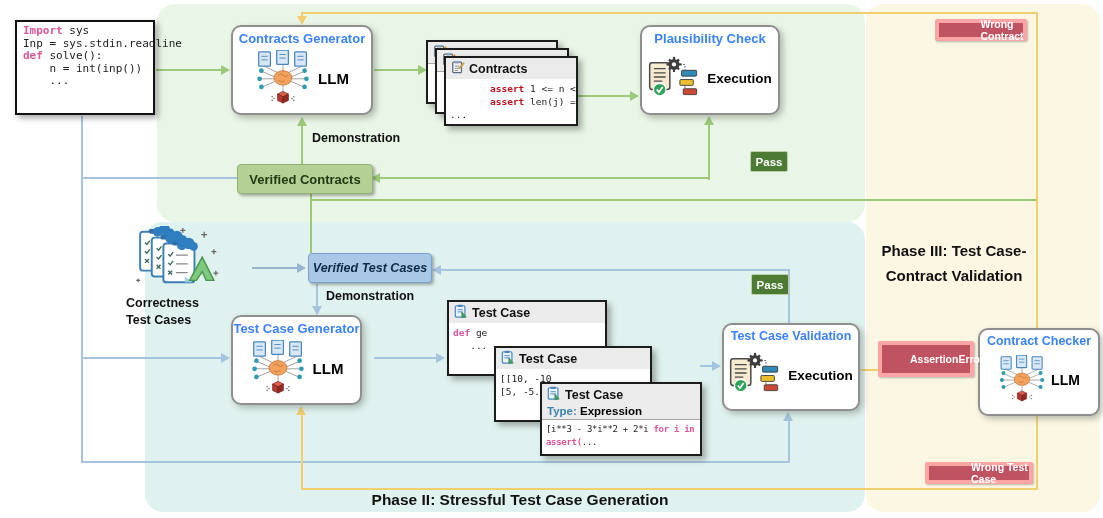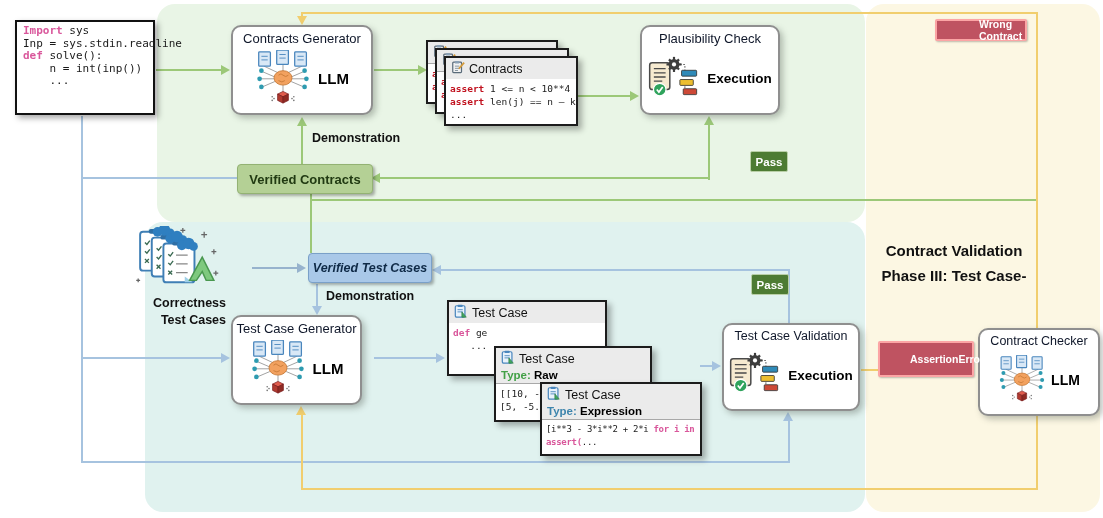--- a/index.html
+++ b/index.html
@@ -8,47 +8,47 @@
   .wire{position:absolute;background:currentColor;z-index:2;}
   .ah{position:absolute;width:0;height:0;z-index:2;}
   .ah.r{border-top:5px solid transparent;border-bottom:5px solid transparent;border-left:9px solid currentColor;}
   .ah.l{border-top:5px solid transparent;border-bottom:5px solid transparent;border-right:9px solid currentColor;}
   .ah.u{border-left:5px solid transparent;border-right:5px solid transparent;border-bottom:9px solid currentColor;}
   .ah.d{border-left:5px solid transparent;border-right:5px solid transparent;border-top:9px solid currentColor;}
   .g{color:#9cc878}.b{color:#a6c3df}.y{color:#f1ce6e}.gb{color:#97b3cd}
   .gbox{position:absolute;background:#fff;border:2px solid #8f8f8f;border-radius:10px;
         box-shadow:3px 3px 6px rgba(90,100,90,.4);z-index:3;display:flex;flex-direction:column;
         align-items:center;padding:4px 4px 2px 4px;box-sizing:border-box;}
-  .gbox .t{font-weight:400;font-size:13px;color:#0f172a;white-space:nowrap;}
+  .gbox .t{font-weight:700;font-size:13px;color:#3b82f6;white-space:nowrap;}
   .gbox .row{display:flex;align-items:center;gap:7px;flex:1;}
   .biglabel{font-weight:700;font-size:15.5px;color:#111;position:absolute;text-align:center;z-index:3;}
   .card{position:absolute;background:#fff;border:2px solid #1c1c1c;box-shadow:4px 4px 6px rgba(0,0,0,.3);
         box-sizing:border-box;overflow:hidden;z-index:4;}
   .chead{display:flex;align-items:center;gap:4px;background:#ebebeb;border-bottom:1.5px solid #a8a8a8;
-         padding:2px 5px;font-weight:400;font-size:12.5px;color:#111;}
+         padding:2px 5px;font-weight:700;font-size:12.5px;color:#111;}
   .chead.noline{border-bottom:none;}
   .typerow{background:#ebebeb;padding:0 5px 2px 5px;font-weight:700;font-size:11.5px;border-bottom:1.5px solid #a8a8a8;}
   .tlab-blue{color:#3e85ad}.tlab-green{color:#43a047}
   .code{padding:3px 4px;font-family:"DejaVu Sans Mono",monospace;font-size:9.5px;line-height:13px;color:#1a1a1a;}
   .code.small{font-size:9px;letter-spacing:-0.3px;}
   .cl{white-space:pre;}
-  .kw-red{color:#c1121f;font-weight:700;}
+  .kw-red{color:#c1121f;font-weight:700;margin-left:40px;}
   .kw-pink{color:#d9579b;font-weight:700;}
   .vbox{position:absolute;z-index:3;border-radius:4px;display:flex;align-items:center;justify-content:center;
         font-weight:700;box-shadow:2px 2px 3px rgba(0,0,0,.3);box-sizing:border-box;}
   .badge{position:absolute;z-index:4;display:flex;align-items:center;justify-content:center;color:#fff;
          font-weight:700;border-radius:2px;box-sizing:border-box;}
-  .rbadge{background:#bf5361;border:2px solid #fca5a5;font-size:10.5px;box-shadow:1px 1px 2px rgba(0,0,0,.25);padding-left:42px;}
+  .rbadge{background:#bf5361;border:4px solid #fca5a5;font-size:10.5px;box-shadow:1px 1px 2px rgba(0,0,0,.25);padding-left:42px;}
   .pbadge{background:#4d7b33;border:1px solid #b9cfa7;font-size:11.5px;}
   .demo{position:absolute;z-index:3;font-weight:700;font-size:12.5px;color:#111;}
   .tpbox{position:absolute;left:15px;top:20px;width:140px;height:95px;background:#fff;border:2.5px solid #111;
          box-shadow:3px 3px 6px rgba(0,0,0,.35);z-index:3;box-sizing:border-box;padding:2px 5px;}
   .tpbox .t{display:flex;align-items:center;gap:4px;font-weight:700;font-size:12.5px;}
   .tpbox .code{padding:1px 0 0 1px;font-size:11px;line-height:12.5px;}
-  .corrlabel{position:absolute;z-index:3;font-weight:700;font-size:12.5px;line-height:17px;text-align:right;color:#111;}
+  .corrlabel{position:absolute;z-index:3;font-weight:700;font-size:12.5px;line-height:17px;text-align:left;color:#111;}
 </style>
 </head>
 <body>
 
 <div id="stage">
 
   <div class="region" style="left:157px;top:4px;width:708px;height:218px;background:#e9f5e6;"></div>
   <div class="region" style="left:145px;top:222px;width:720px;height:290px;background:#e0f2ef;"></div>
   <div class="region" style="left:866px;top:4px;width:234px;height:508px;background:#fcf7e3;"></div>
 
@@ -332,21 +332,20 @@
   <div class="card" style="left:494px;top:346px;width:158px;height:76px;z-index:5;">
     <div class="chead noline">
         <span><svg viewBox="0 0 16 16" width="14" height="14">
             <rect x="1.5" y="2" width="11" height="13" rx="1.5" fill="#e8f2fb" stroke="#4a86bd" stroke-width="1.4"></rect>
             <rect x="4" y="0.8" width="6" height="2.6" rx="1" fill="#4a86bd"></rect>
             <path d="M4 6.5h6M4 9h6" stroke="#4a86bd" stroke-width="1"></path>
             <path d="M9 9 L14 15 L9 15 Z" fill="#41a85f" stroke="#2e7d46" stroke-width="0.8"></path>
           </svg></span>
         <span>Test Case</span>
       </div>
-    <div class="typerow"><span class="tlab-green">Type:</span> <span>Raw</span></div>
     <div class="code">
       <div class="cl"><span>[[10, -10</span><span class="kw-pink"></span><span></span></div>
       <div class="cl"><span>[5, -5...</span><span class="kw-pink"></span><span></span></div>
     </div>
   </div>
   <div class="card" style="left:540px;top:382px;width:162px;height:74px;z-index:6;">
     <div class="chead noline">
         <span><svg viewBox="0 0 16 16" width="14" height="14">
             <rect x="1.5" y="2" width="11" height="13" rx="1.5" fill="#e8f2fb" stroke="#4a86bd" stroke-width="1.4"></rect>
             <rect x="4" y="0.8" width="6" height="2.6" rx="1" fill="#4a86bd"></rect>
@@ -382,22 +381,22 @@
             <rect x="38" y="30" width="16" height="7" rx="1" fill="#ecbe30" stroke="#333"></rect>
             <rect x="42" y="41" width="16" height="7" rx="1" fill="#cd4937" stroke="#333"></rect>
             <circle cx="14" cy="42" r="7.5" fill="#2fa35c" stroke="#fff" stroke-width="1.5"></circle>
             <path d="M10.5 42 l2.5 3 l4.5 -6" stroke="#fff" stroke-width="2" fill="none"></path>
           </svg></span>
       <span style="font-weight:700;font-size:13.5px;">Execution</span>
     </div>
   </div>
 
   <div class="biglabel" style="left:868px;top:238px;width:172px;font-size:15px;line-height:25px;">
-    <div>Contract Validation</div>
-      <div>Phase III: Test Case-</div>
+    <div>Phase III: Test Case-</div>
+      <div>Contract Validation</div>
   </div>
   <div class="badge rbadge" style="left:878px;top:341px;width:96px;height:36px;">AssertionError</div>
   <div class="gbox" style="left:978px;top:328px;width:122px;height:88px;">
     <div class="t" style="font-size:12.5px;">Contract Checker</div>
     <div class="row" style="gap:5px;">
       <span><svg viewBox="0 0 62 60" width="48" height="47">
             <g stroke="#999" stroke-width="1" fill="none">
               <path d="M10 18 L27 26 M31 16 L31 24 M52 18 L35 26 M22 30 L8 24 M21 32 L6 32 M22 35 L8 41 M40 30 L54 24 M41 32 L56 32 M40 35 L54 41 M31 39 L31 46"></path>
             </g>
             <g stroke="#4a86bd" stroke-width="1.4" fill="#d9e8f6">
@@ -426,15 +425,17 @@
               <circle cx="21" cy="54" r="0.9"></circle>
               <circle cx="19" cy="56" r="0.9"></circle>
               <circle cx="43" cy="52" r="0.9"></circle>
               <circle cx="41" cy="54" r="0.9"></circle>
               <circle cx="43" cy="56" r="0.9"></circle>
             </g>
           </svg></span>
       <span style="font-weight:700;font-size:14px;">LLM</span>
     </div>
   </div>
-
+  <div class="badge rbadge" style="left:925px;top:462px;width:108px;height:22px;">Wrong Test Case</div>
+
+  <div class="biglabel" style="left:320px;top:491px;width:400px;">Phase II: Stressful Test Case Generation</div>
 
 </div>
 
 </body></html>

